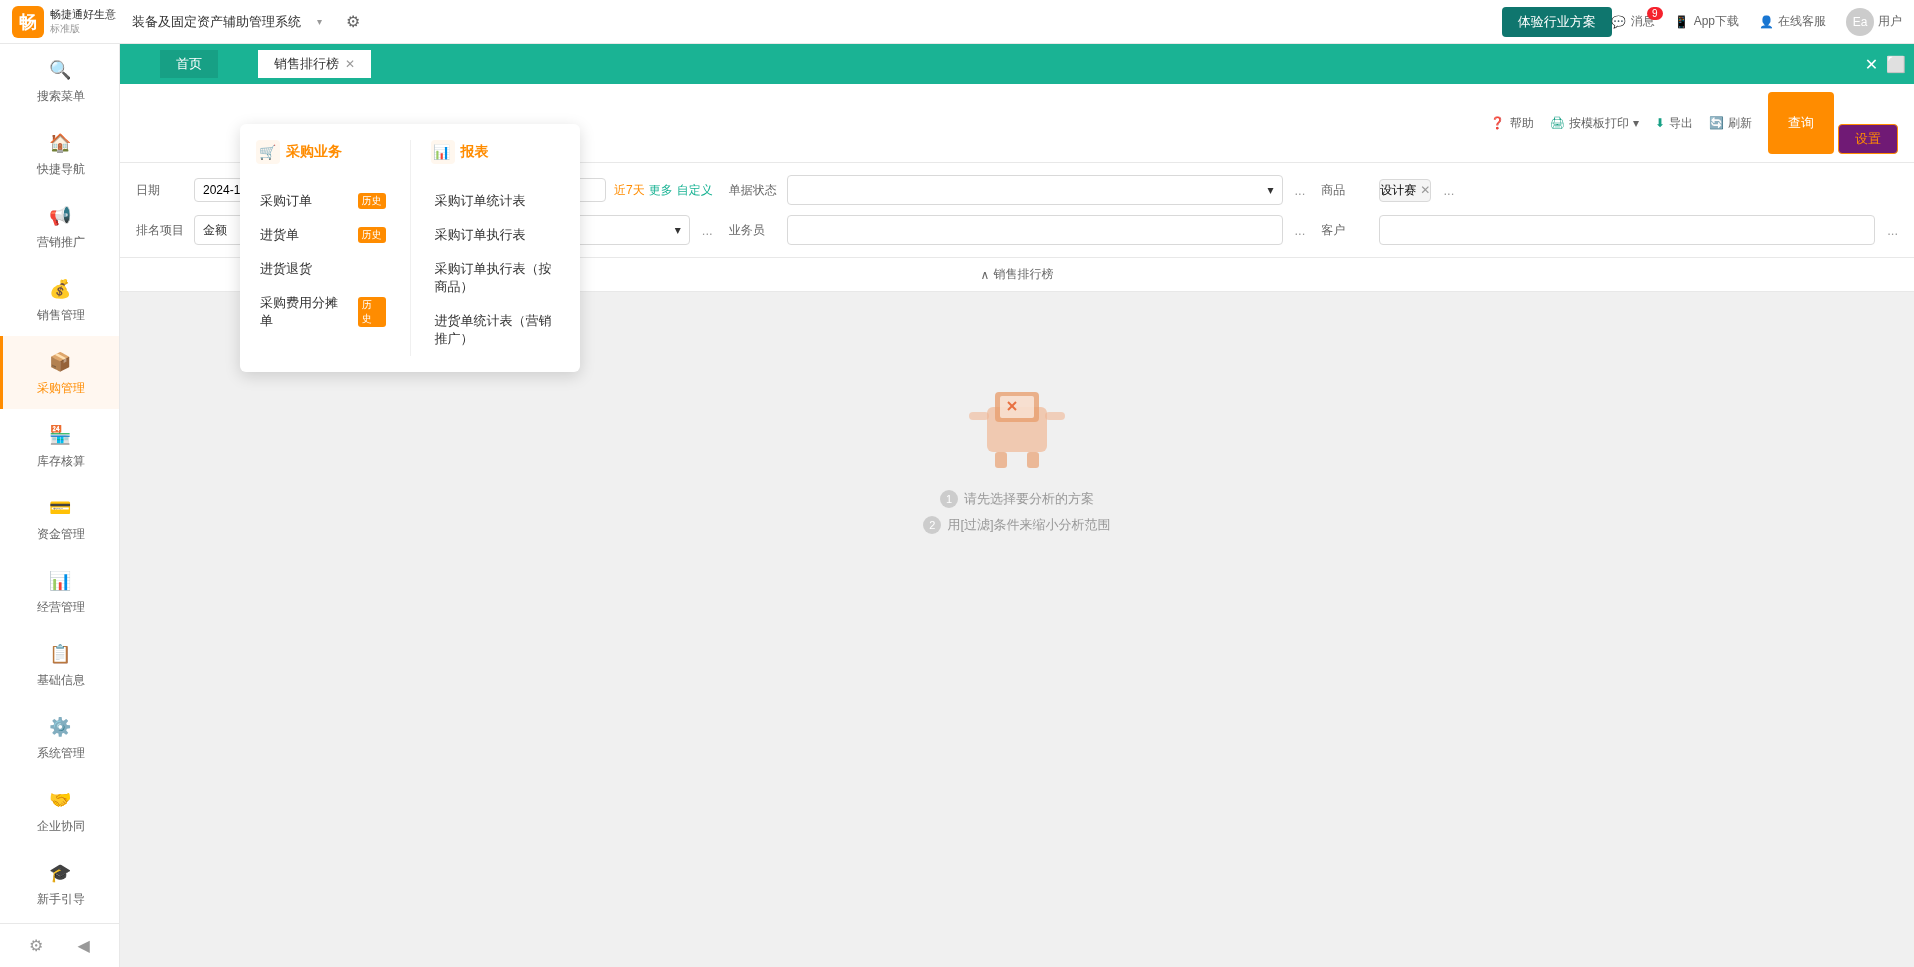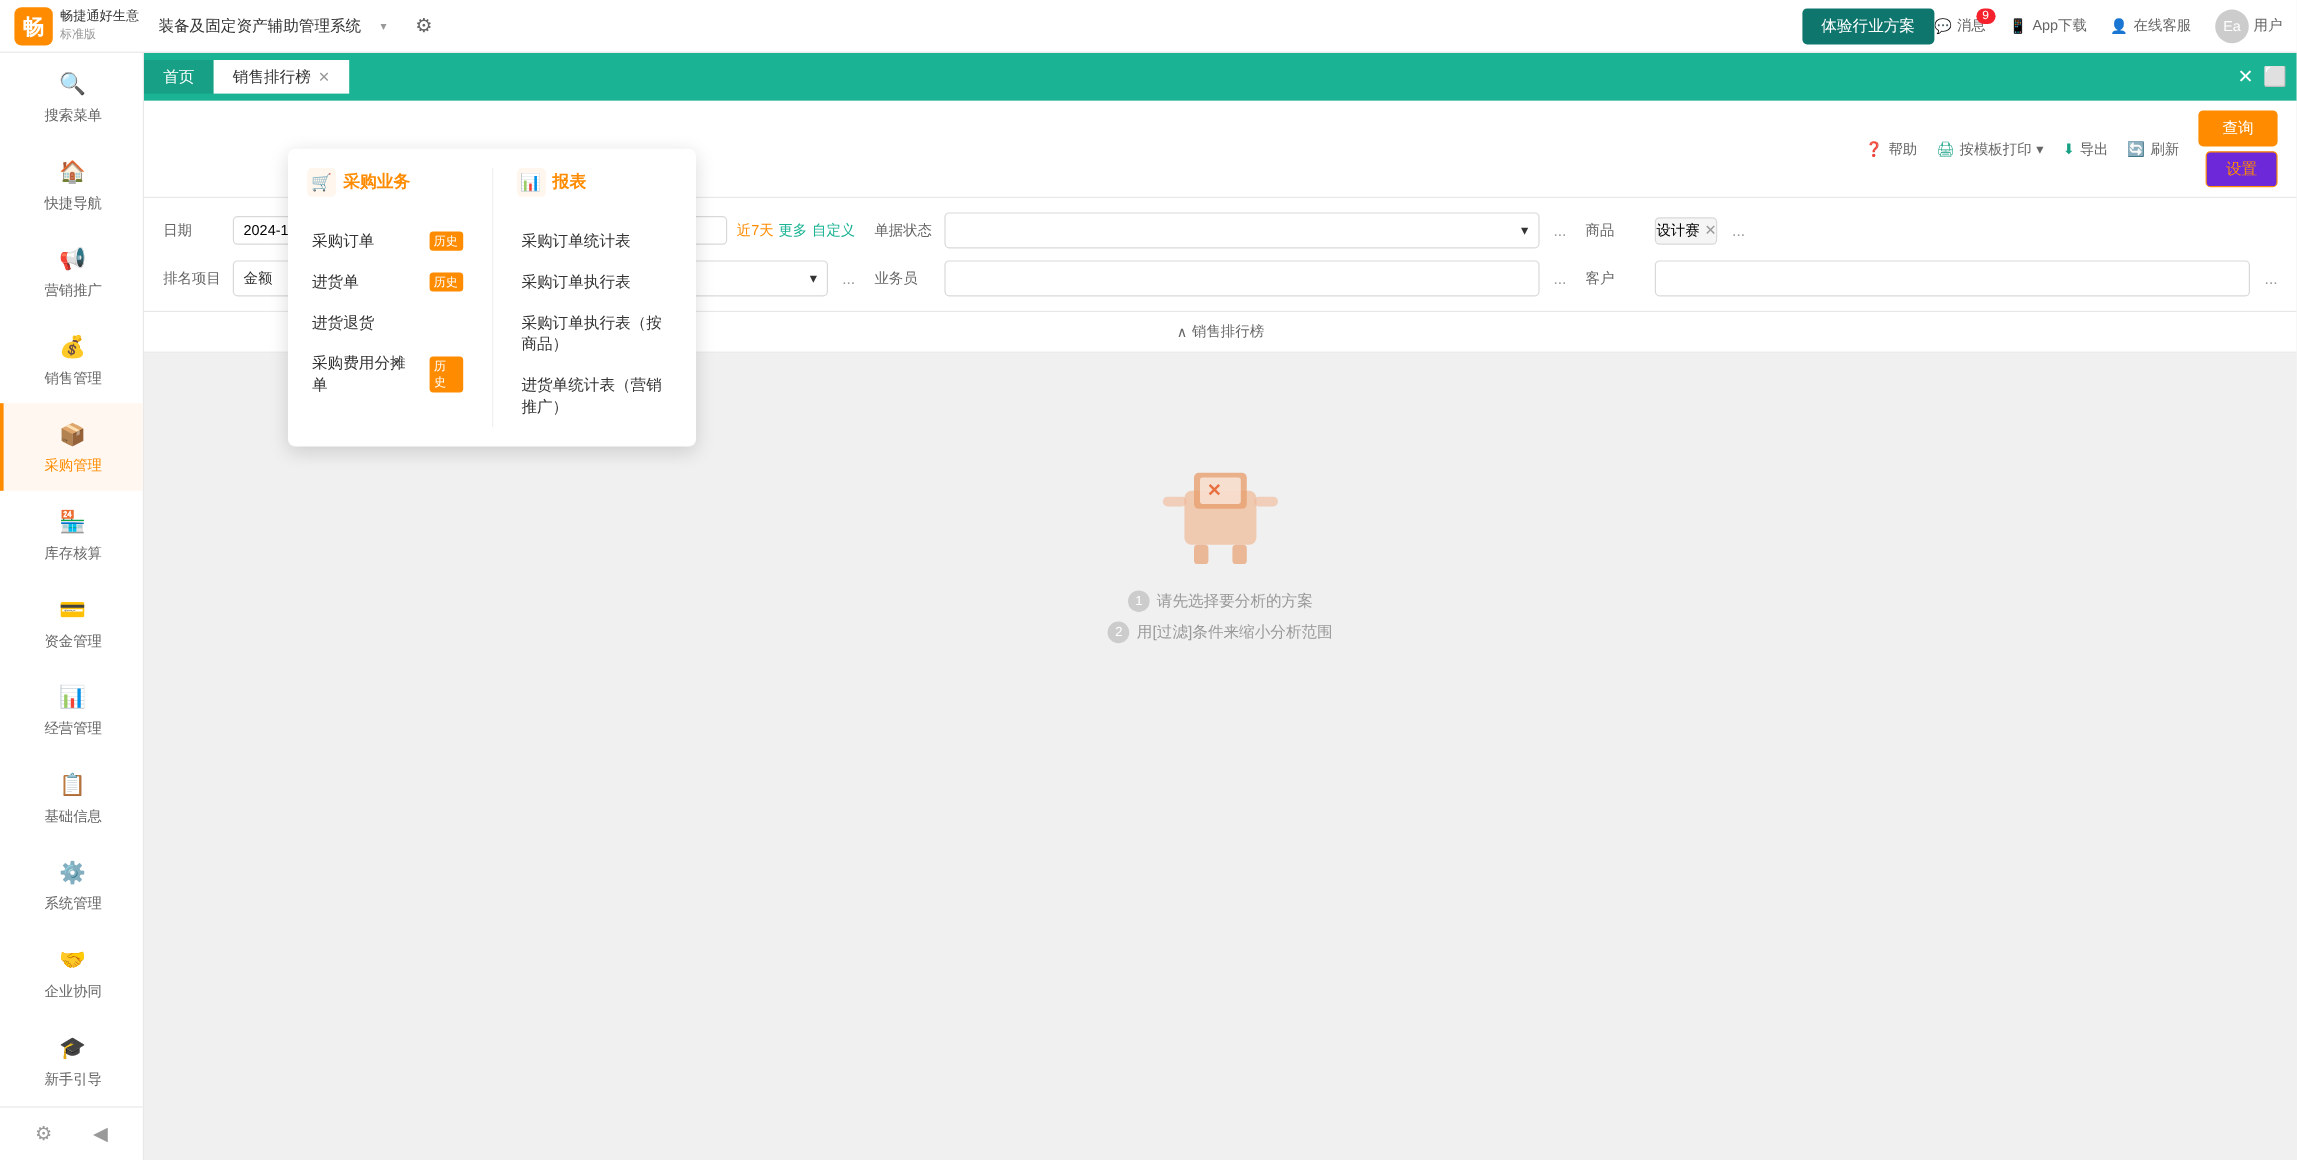--- a/index.html
+++ b/index.html
@@ -169,20 +169,21 @@
     .tab-item {
       padding: 0 16px;
       height: 28px;
       display: flex;
       align-items: center;
       color: #fff;
       cursor: pointer;
       font-size: 13px;
       gap: 6px;
       background: transparent;
+      margin-left: 40px;
     }
     .tab-item.home { background: #17a085; }
     .tab-item.active {
       background: #fff;
       color: #333;
     }
     .tab-close { color: #999; font-size: 12px; }
     .tab-bar-actions {
       margin-left: auto;
       display: flex;
@@ -226,27 +227,28 @@
     .query-btn {
       background: #ff8c00;
       color: #fff;
       border: none;
       padding: 6px 20px;
       border-radius: 4px;
       cursor: pointer;
       font-size: 13px;
     }
     .set-btn {
-      background: #6d28d9;
+      background: #701a75;
       color: #ff8c00;
       border: 1px solid #ff8c00;
       padding: 5px 16px;
       border-radius: 4px;
       cursor: pointer;
       font-size: 13px;
+      margin-top: 32px;
     }
 
     
     .filter-area {
       background: #fff;
       padding: 12px 16px;
       border-bottom: 1px solid #e8e8e8;
     }
     .filter-row {
       display: flex;
@@ -541,21 +543,21 @@
           <span>▾</span>
         </div>
         <div class="toolbar-btn">
           <span class="icon">⬇</span>
           <span>导出</span>
         </div>
         <div class="toolbar-btn">
           <span class="icon">🔄</span>
           <span>刷新</span>
         </div>
-        <div style="display:flex;flex-direction:column;gap:4px;align-items:flex-end;">
+        <div style="display:flex;flex-direction:row;gap:4px;">
           <button class="query-btn">查询</button>
           <button class="set-btn">设置</button>
         </div>
       </div>
 
       <div class="filter-area">
 
         <div class="filter-row">
           <div class="filter-item">
             <span class="filter-label">日期</span>

